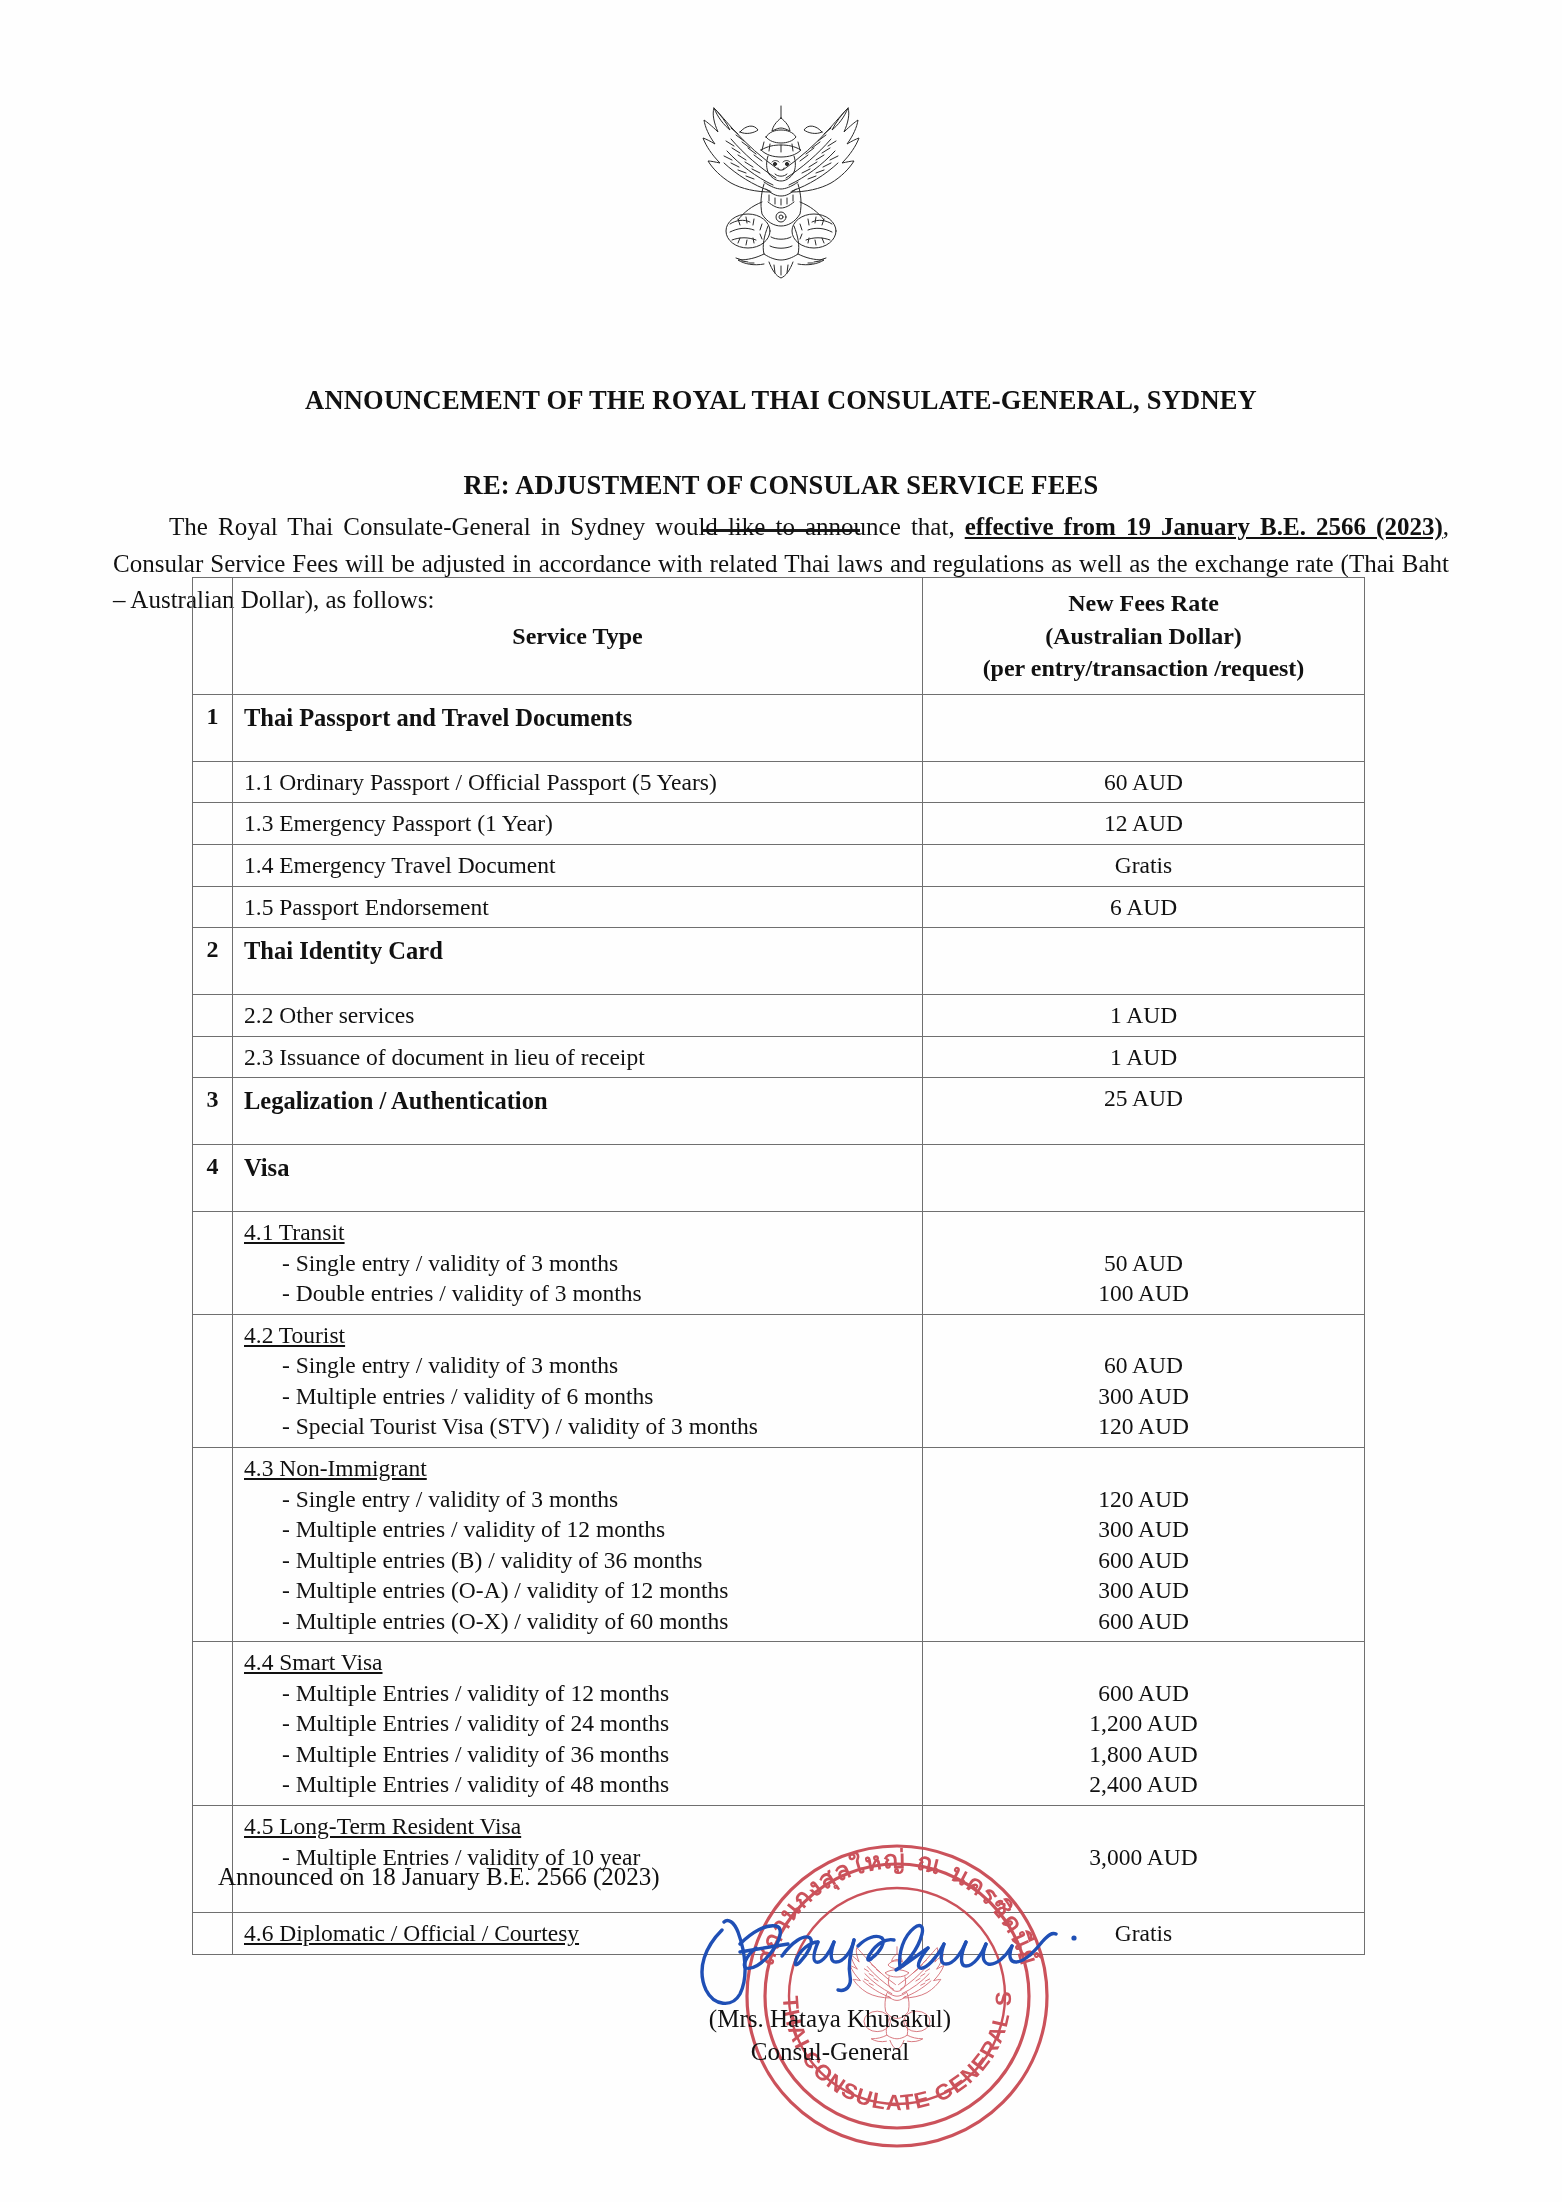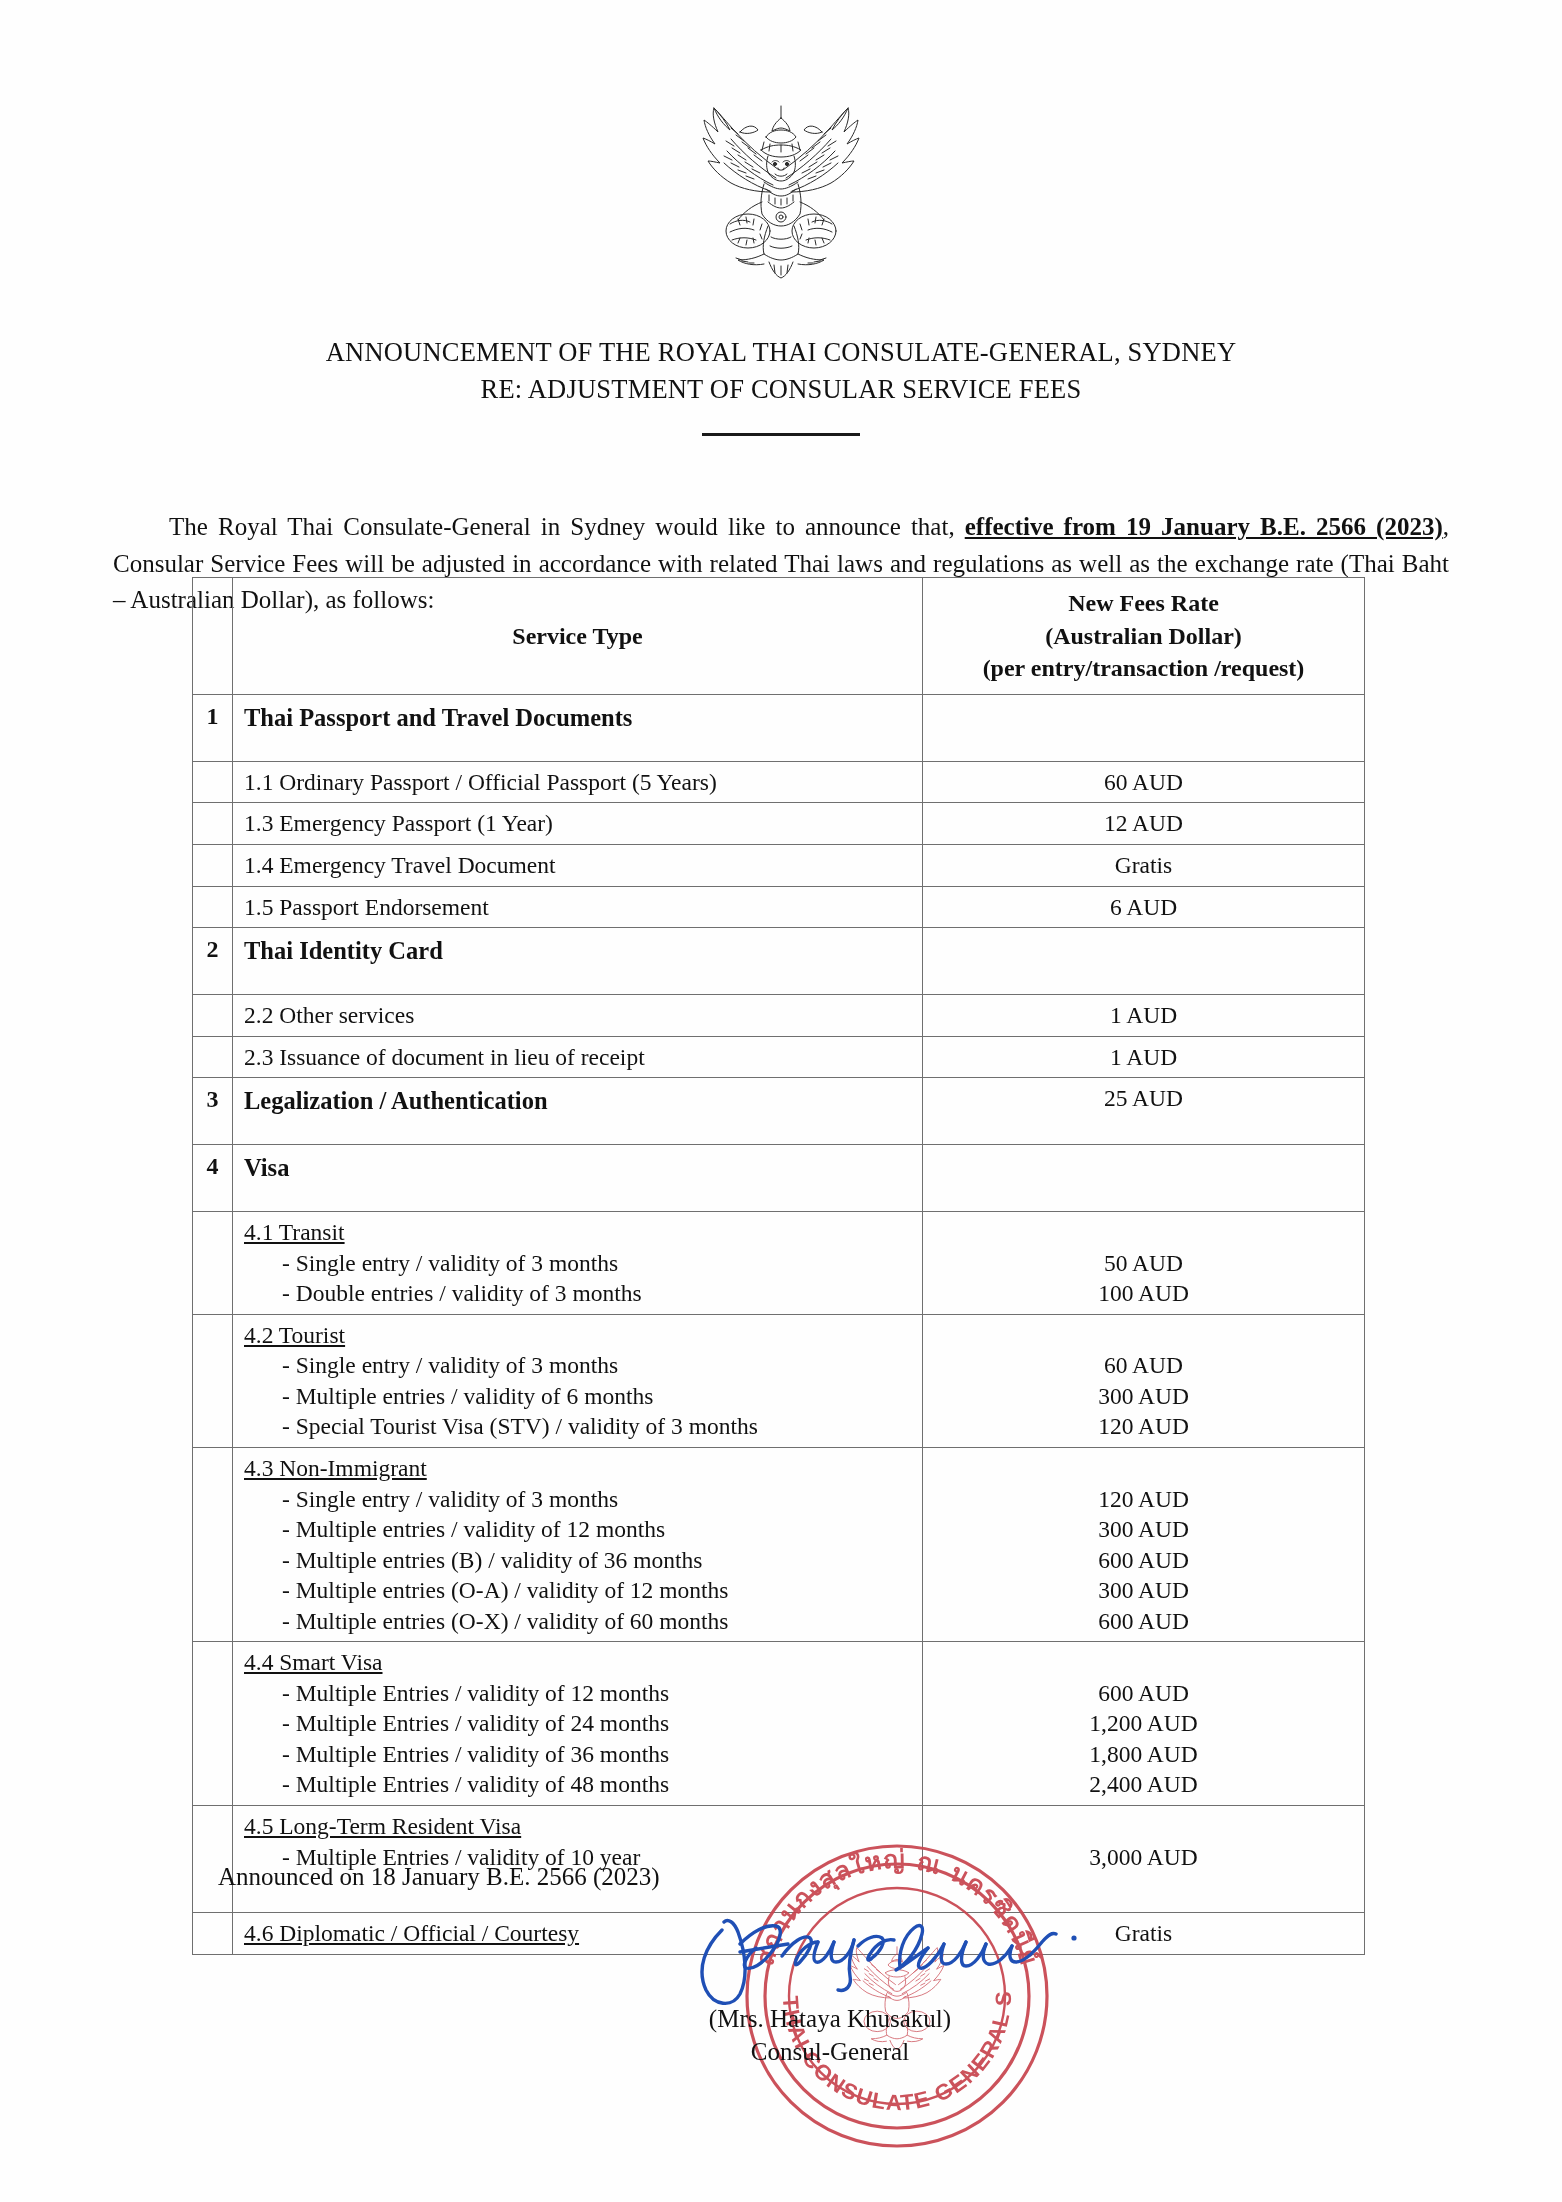--- a/index.html
+++ b/index.html
@@ -38,24 +38,25 @@
 
   
   .title-block {
     position: absolute;
     top: 334px;
     left: 0;
     width: 100%;
     text-align: center;
   }
   .title-line {
-    font-weight: normal;
+    font-weight: bold;
     font-size: 26.5px;
     letter-spacing: 0.2px;
     line-height: 1.38;
+    margin-top: 48px;
   }
   .title-rule {
     width: 158px;
     height: 3px;
     background: #1a1a1a;
     margin: 26px auto 0 auto;
   }
 
   
   .intro {

